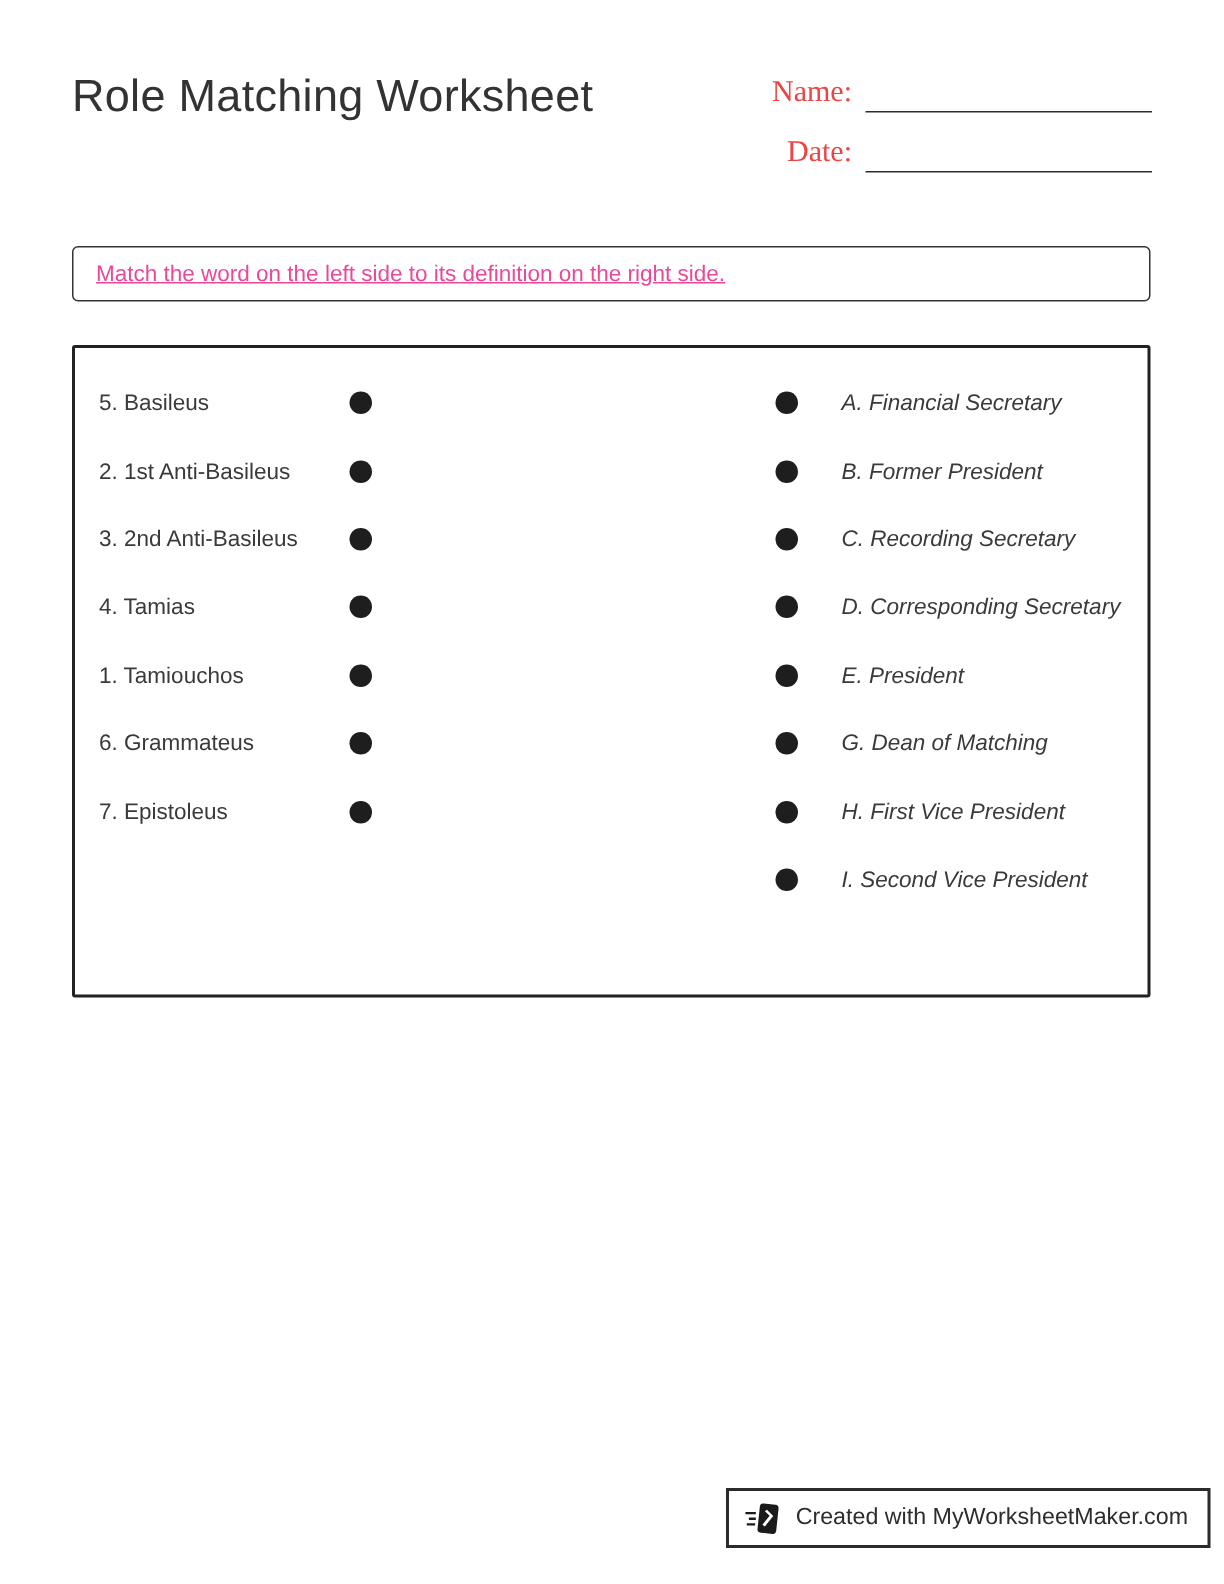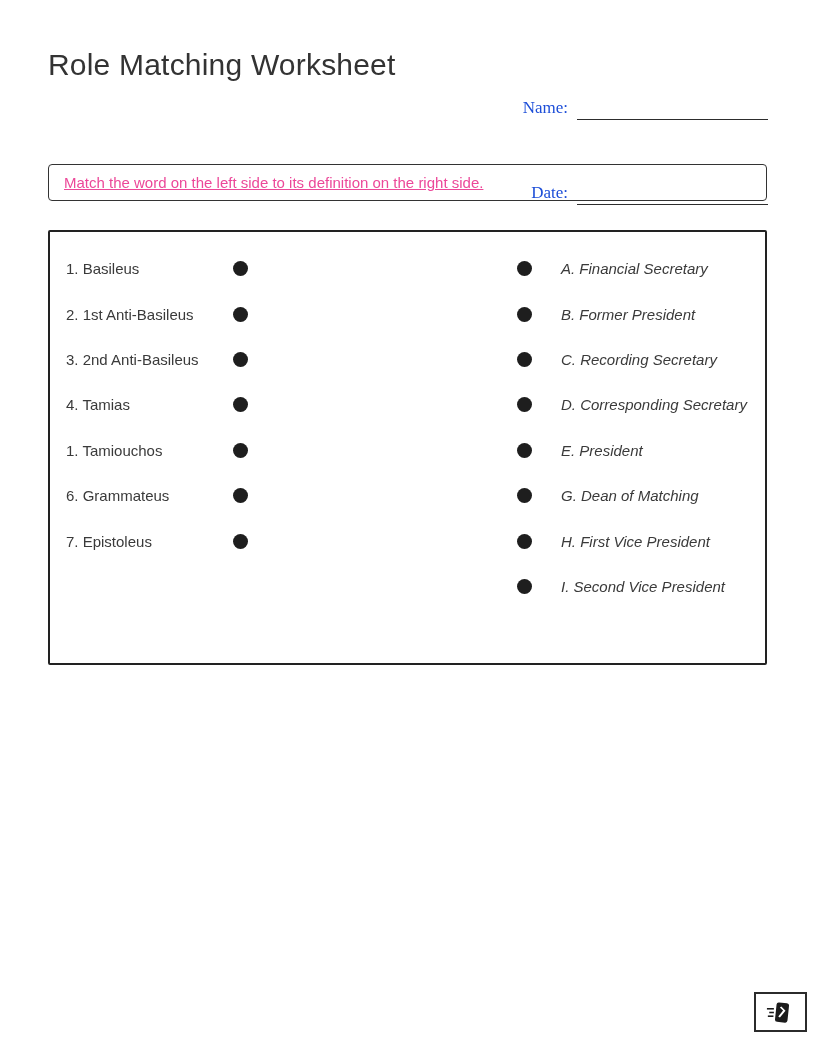--- a/index.html
+++ b/index.html
@@ -33,24 +33,23 @@
     gap: 15px;
   }
   .nd-row {
     display: flex;
     align-items: flex-end;
     justify-content: flex-end;
     gap: 9px;
   }
   .nd-label {
     font-family: "Liberation Serif", serif;
-    font-size: 17px;
-    color: #1d4ed8;
+    font-size: 20px;
+    color: #ef4444;
     padding-bottom: 2px;
-    margin-top: 48px;
   }
   .nd-line {
     width: 191px;
     height: 17px;
     border-bottom: 1.5px solid #2d2d2d;
   }
 
   
   .instruction-box {
     position: absolute;
@@ -145,21 +144,21 @@
   </div>
 
   <div class="instruction-box">
     <span>Match the word on the left side to its definition on the right side.</span>
   </div>
 
   <div class="main-box">
 
     <div class="left-col">
       <div class="match-row">
-        <span>1. Basileus</span>
+        <span>5. Basileus</span>
         <span class="dot"></span>
       </div>
       <div class="match-row">
         <span>2. 1st Anti-Basileus</span>
         <span class="dot"></span>
       </div>
       <div class="match-row">
         <span>3. 2nd Anti-Basileus</span>
         <span class="dot"></span>
       </div>
@@ -219,15 +218,16 @@
   </div>
 
   <div class="footer-box">
     <svg class="footer-icon" viewBox="0 0 28 28" aria-hidden="true">
       <line x1="1" y1="10" x2="8.5" y2="10" stroke="#1b1b1b" stroke-width="1.7"></line>
       <line x1="3.5" y1="14" x2="8.5" y2="14" stroke="#1b1b1b" stroke-width="1.7"></line>
       <line x1="2" y1="18" x2="8" y2="18" stroke="#1b1b1b" stroke-width="1.7"></line>
       <rect x="10.5" y="3.5" width="13.5" height="21" rx="2.5" transform="rotate(6 17 14)" fill="#1b1b1b"></rect>
       <path d="M16.5 7.5 l4.5 4.5 -6 7.5 -1.8 -1.2 5.2 -6.4 -3.4 -3.2 z" fill="#ffffff"></path>
     </svg>
+    <span>Created with MyWorksheetMaker.com</span>
   </div>
 
 </div>
 
 </body></html>

